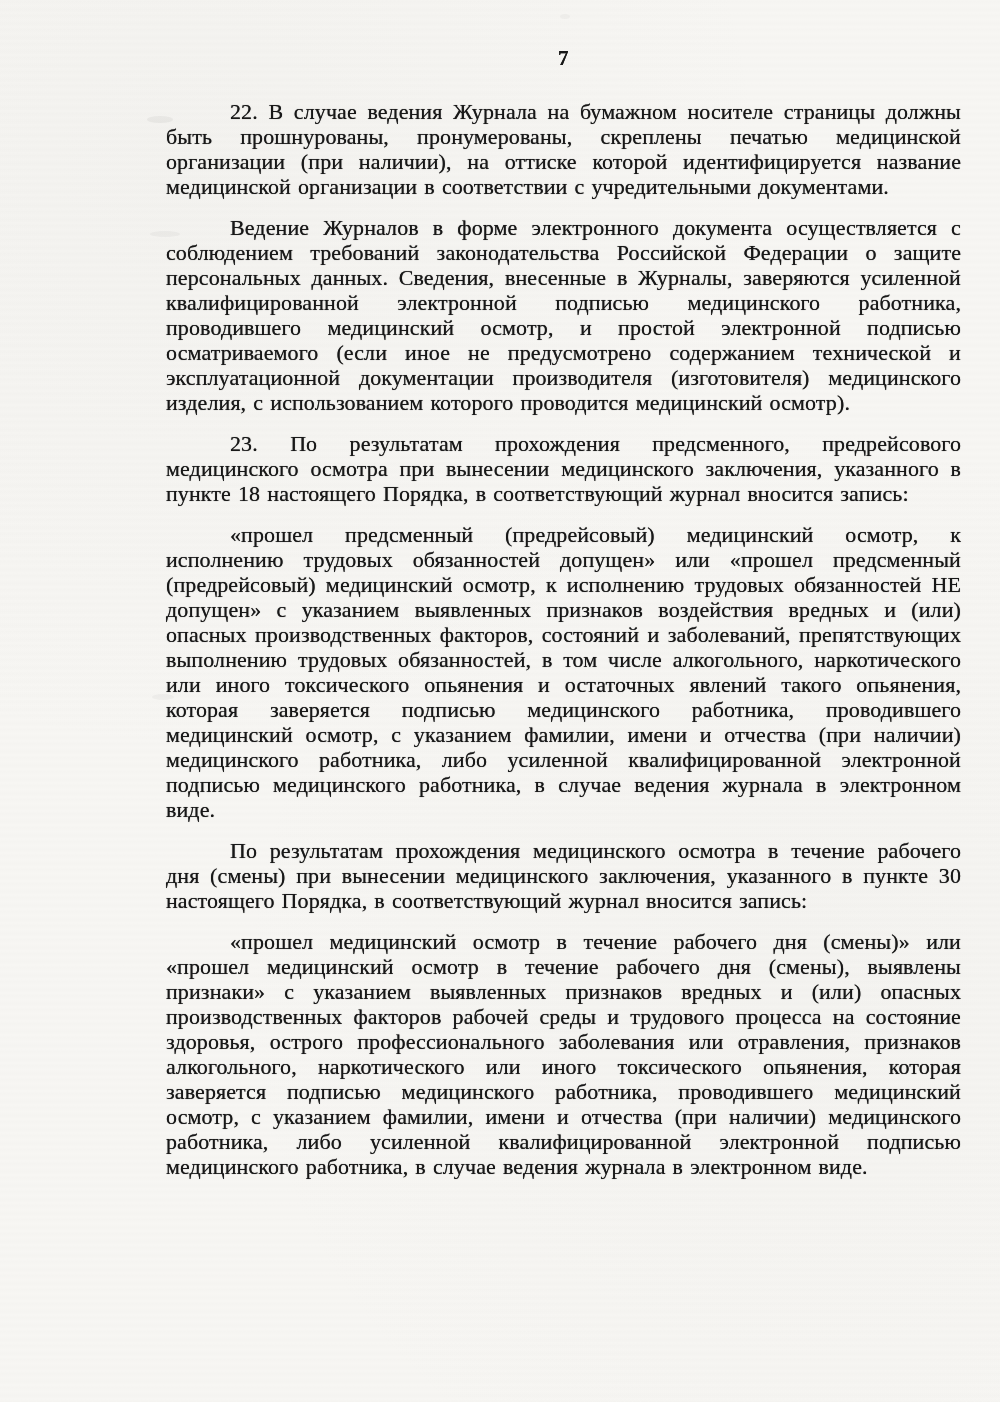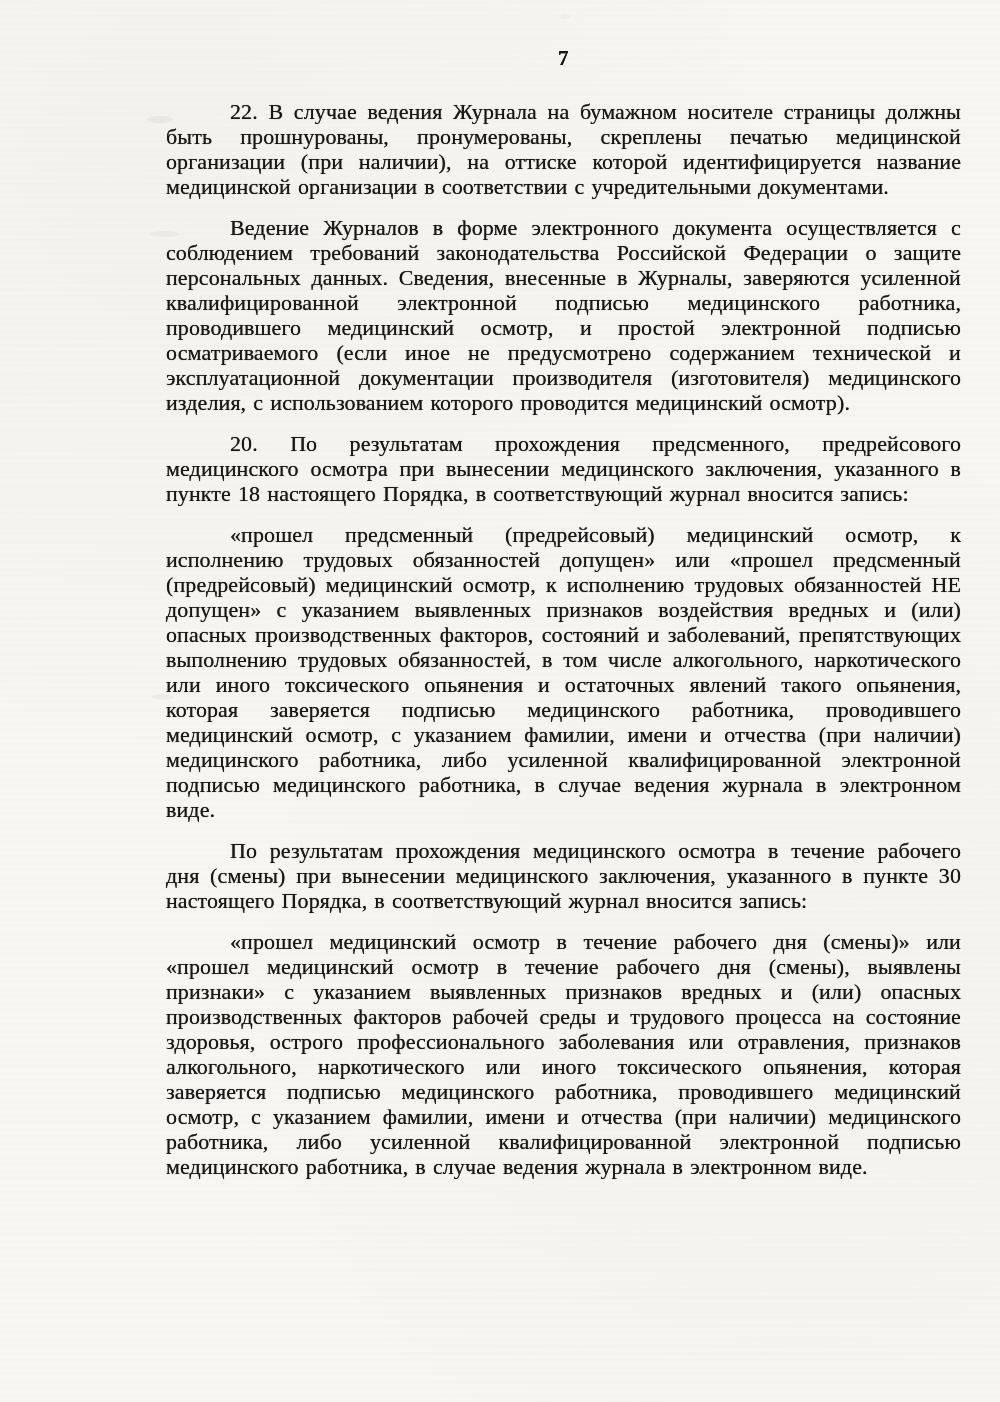--- a/index.html
+++ b/index.html
@@ -63,19 +63,19 @@
   <div class="smudge s2"></div>
   <div class="smudge s3"></div>
   <div class="smudge s4"></div>
 
   <div class="scan-layer">
     <div class="page-number">7</div>
 
     <div class="content">
       <p class="para">22. В случае ведения Журнала на бумажном носителе страницы должны быть прошнурованы, пронумерованы, скреплены печатью медицинской организации (при наличии), на оттиске которой идентифицируется название медицинской организации в соответствии с учредительными документами.</p>
       <p class="para">Ведение Журналов в форме электронного документа осуществляется с соблюдением требований законодательства Российской Федерации о защите персональных данных. Сведения, внесенные в Журналы, заверяются усиленной квалифицированной электронной подписью медицинского работника, проводившего медицинский осмотр, и простой электронной подписью осматриваемого (если иное не предусмотрено содержанием технической и эксплуатационной документации производителя (изготовителя) медицинского изделия, с использованием которого проводится медицинский осмотр).</p>
-      <p class="para">20. По результатам прохождения предсменного, предрейсового медицинского осмотра при вынесении медицинского заключения, указанного в пункте 18 настоящего Порядка, в соответствующий журнал вносится запись:</p>
+      <p class="para">23. По результатам прохождения предсменного, предрейсового медицинского осмотра при вынесении медицинского заключения, указанного в пункте 18 настоящего Порядка, в соответствующий журнал вносится запись:</p>
       <p class="para">«прошел предсменный (предрейсовый) медицинский осмотр, к исполнению трудовых обязанностей допущен» или «прошел предсменный (предрейсовый) медицинский осмотр, к исполнению трудовых обязанностей НЕ допущен» с указанием выявленных признаков воздействия вредных и (или) опасных производственных факторов, состояний и заболеваний, препятствующих выполнению трудовых обязанностей, в том числе алкогольного, наркотического или иного токсического опьянения и остаточных явлений такого опьянения, которая заверяется подписью медицинского работника, проводившего медицинский осмотр, с указанием фамилии, имени и отчества (при наличии) медицинского работника, либо усиленной квалифицированной электронной подписью медицинского работника, в случае ведения журнала в электронном виде.</p>
       <p class="para">По результатам прохождения медицинского осмотра в течение рабочего дня (смены) при вынесении медицинского заключения, указанного в пункте 30 настоящего Порядка, в соответствующий журнал вносится запись:</p>
       <p class="para">«прошел медицинский осмотр в течение рабочего дня (смены)» или «прошел медицинский осмотр в течение рабочего дня (смены), выявлены признаки» с указанием выявленных признаков вредных и (или) опасных производственных факторов рабочей среды и трудового процесса на состояние здоровья, острого профессионального заболевания или отравления, признаков алкогольного, наркотического или иного токсического опьянения, которая заверяется подписью медицинского работника, проводившего медицинский осмотр, с указанием фамилии, имени и отчества (при наличии) медицинского работника, либо усиленной квалифицированной электронной подписью медицинского работника, в случае ведения журнала в электронном виде.</p>
     </div>
   </div>
 </div>
 
 </body></html>

